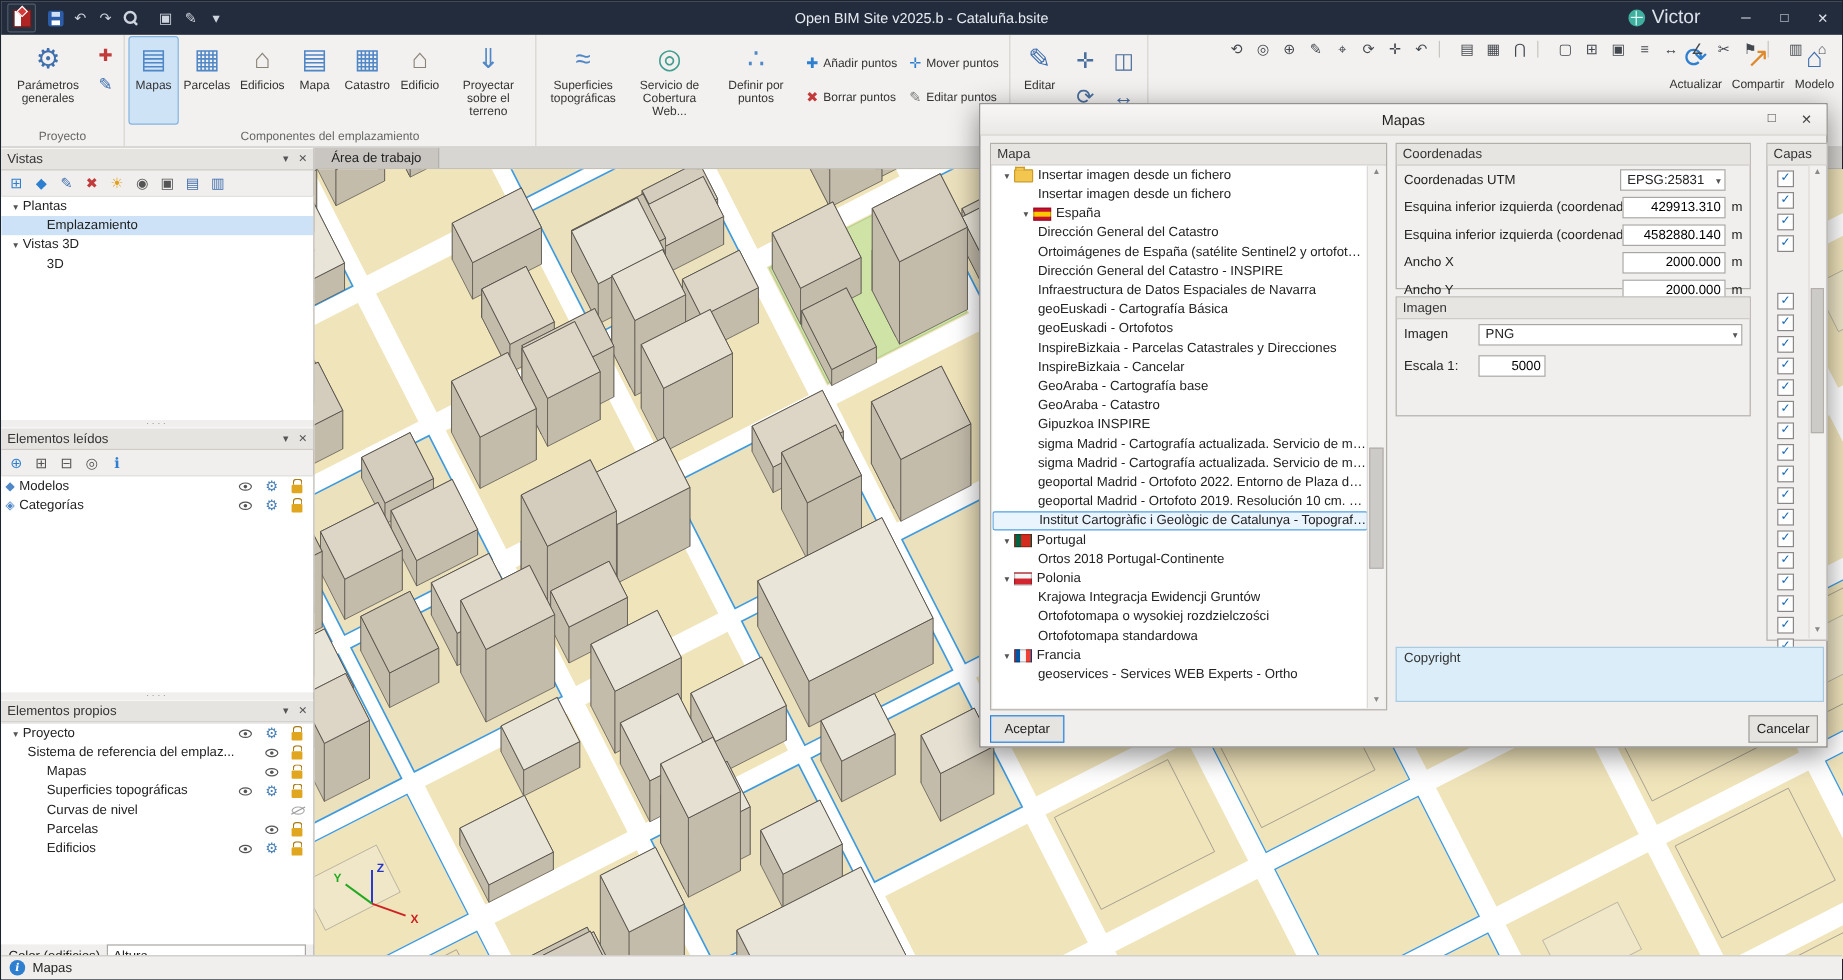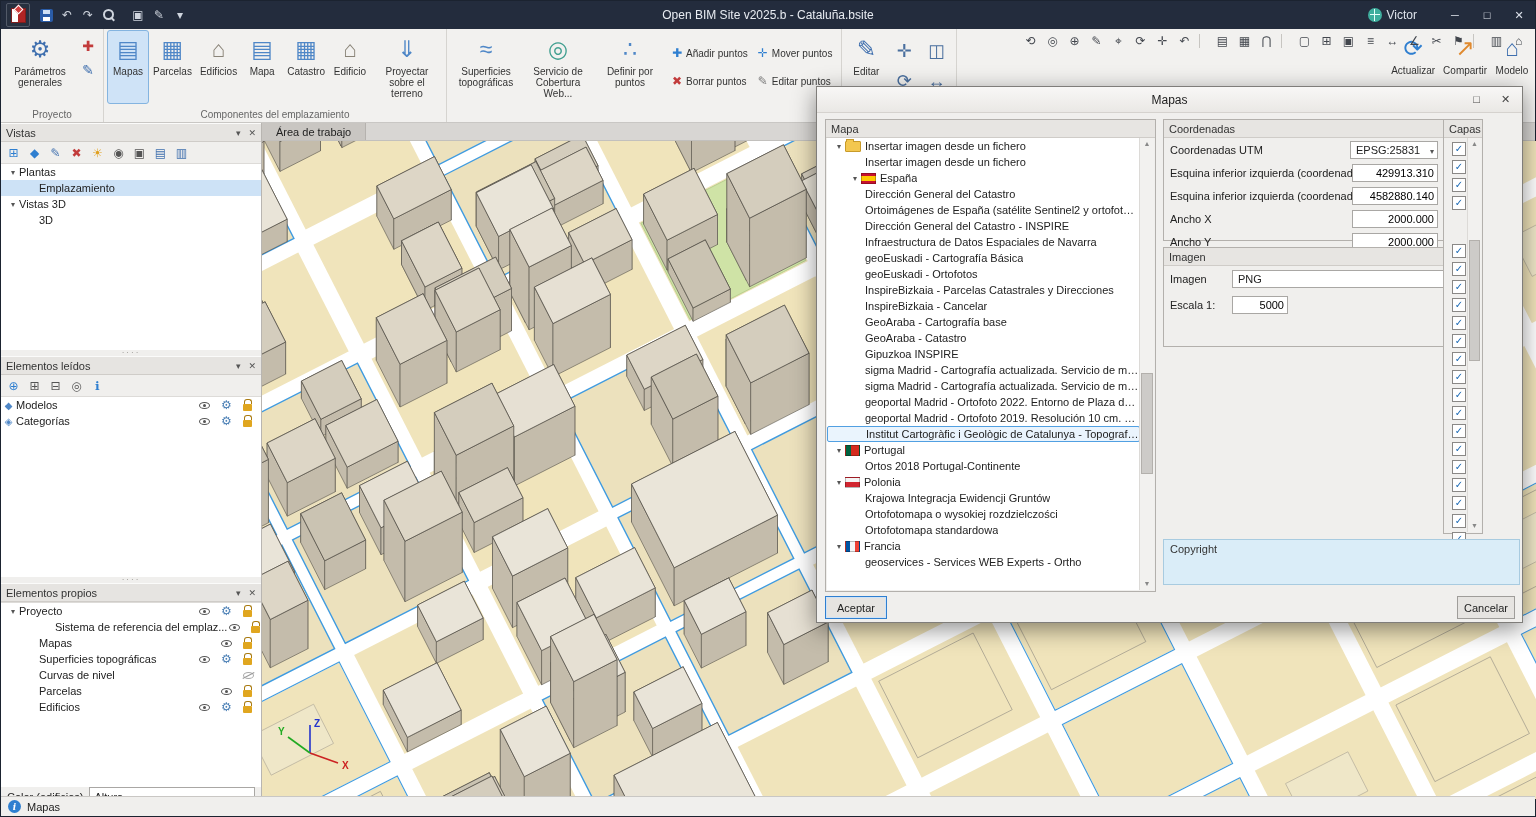--- a/index.html
+++ b/index.html
@@ -21,21 +21,21 @@
   .floppy{width:13px;height:13px;background:#2a5ca8;border-radius:2px;position:relative;display:inline-block}
   .floppy::before{content:"";position:absolute;left:3px;top:1px;width:7px;height:4px;background:#cfe0f5}
   .floppy::after{content:"";position:absolute;left:3px;bottom:1px;width:7px;height:4px;background:#fff}
   .zoomglass{width:14px;height:14px;position:relative;display:inline-block}
   .zoomglass::before{content:"";position:absolute;width:7px;height:7px;border:2px solid #50565e;border-radius:50%;left:1px;top:1px}
   .zoomglass::after{content:"";position:absolute;width:5px;height:2px;background:#50565e;transform:rotate(45deg);left:8px;top:10px}
   .titlebar .zoomglass::before{border-color:#cfd5de}
   .titlebar .zoomglass::after{background:#cfd5de}
   .wtitle{position:absolute;left:0;right:0;text-align:center;font-size:12px;color:#e8ecf2;pointer-events:none}
   .wright{margin-left:auto;display:flex;align-items:center;height:100%;z-index:2}
-  .userchip{display:flex;align-items:center;gap:5px;margin-right:22px;font-size:12px}
+  .userchip{display:flex;align-items:center;gap:5px;margin-right:22px;font-size:16px}
   .globe{width:14px;height:14px;border-radius:50%;background:#3fae9e;position:relative;overflow:hidden}
   .globe::before{content:"";position:absolute;left:2px;top:6px;width:10px;height:1px;background:#e7fffb}
   .globe::after{content:"";position:absolute;left:6px;top:1px;width:1px;height:12px;background:#e7fffb}
   .winbtn{width:32px;height:28px;display:flex;align-items:center;justify-content:center;font-size:11px;color:#dde2ea}
 
   
   .vtools{position:absolute;top:30px;right:6px;display:flex;align-items:center;gap:1px;z-index:6}
   .vt{width:19px;height:17px;display:flex;align-items:center;justify-content:center;font-size:12px;color:#43474e;
       border:1px solid transparent;border-radius:2px}
   .vtools .sep{width:8px;height:14px;border-left:1px solid #c7c5c1;margin:0 3px}
@@ -138,21 +138,21 @@
   .unit{width:14px;text-align:right}
   .dropdown{height:18px;background:#fff;border:1px solid #a9a7a4;display:flex;align-items:center;font-size:11px;
             padding:0 3px 0 5px;gap:4px;justify-content:space-between;box-sizing:border-box}
   .dd-utm{width:88px}
   #imgGroup{left:346px;top:160px;width:296px;height:100px}
   .irow{display:flex;align-items:center;height:26px;padding:0 6px;font-size:11px;gap:6px}
   .ilabel{width:56px;flex:0 0 56px}
   .dd-png{width:220px}
   .dd-res{width:64px}
   .inp-escala{width:48px;height:16px;border:1px solid #a9a7a4;font-size:11px;text-align:right;padding:0 3px;font-family:inherit;background:#fff}
-  #capasGroup{left:626px;top:32px;width:40px;height:415px}
+  #capasGroup{left:655px;top:32px;width:51px;height:415px}
   .capcol{position:absolute;top:18px;left:1px;bottom:1px;width:22px;padding:4px 0 0 7px}
   .cb{width:12px;height:12px;background:#fff;border:1px solid #8a8886;font-size:10px;line-height:11px;text-align:center;
       color:#1767b3;margin-bottom:4px;box-sizing:content-box}
   .cb.checked::before{content:"✓"}
   .capgap{height:30px}
   .capscroll{position:absolute;top:18px;right:1px;width:13px;bottom:1px;background:#f2f1ef;border-left:1px solid #dcdad7}
   .copyrightbox{position:absolute;left:346px;top:452px;width:357px;height:46px;background:#daedf8;border:1px solid #a8cbe0;
                 font-size:11px;color:#333;padding:3px 6px;box-sizing:border-box}
   .dlgbtn{position:absolute;height:21px;font-size:11px;background:#e6e4e1;border:1px solid #9f9d9a;display:flex;
           align-items:center;justify-content:center;cursor:default}
@@ -585,21 +585,21 @@
         <div class="trow" style="padding-left: 6px;">
           <span class="chev"></span>
           <span>Proyecto</span>
           <span class="rowics">
             <span class="ric eye"></span>
             <span class="ric gear">⚙</span>
             <span class="ric lock"></span>
           </span>
         </div>
 
-        <div class="trow" style="padding-left: 42px;">
+        <div class="trow" style="padding-left: 10px;">
           <span class="chev" style="visibility: hidden;"></span>
           <span>Sistema de referencia del emplaz...</span>
           <span class="rowics">
             <span class="ric eye"></span>
             <span class="ric lock"></span>
           </span>
         </div>
 
         <div class="trow" style="padding-left: 26px;">
           <span class="chev" style="visibility: hidden;"></span>

